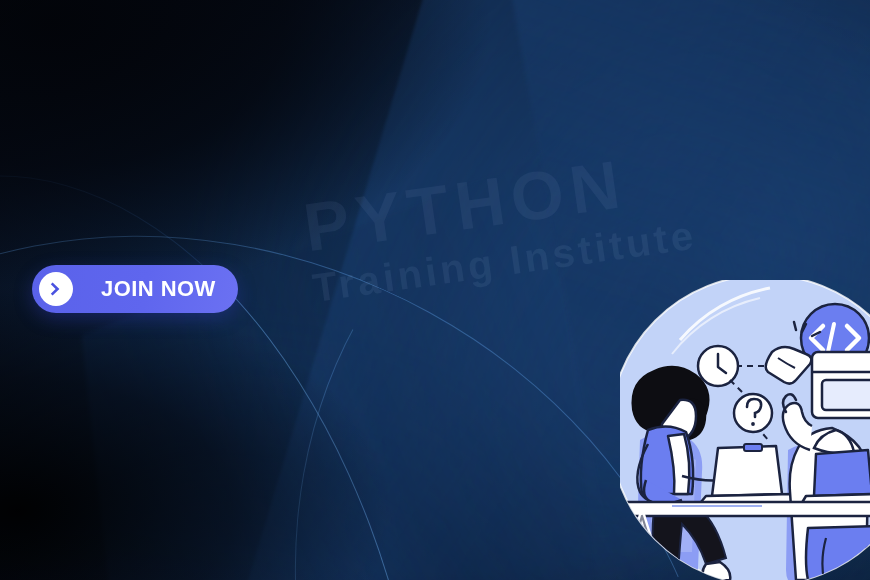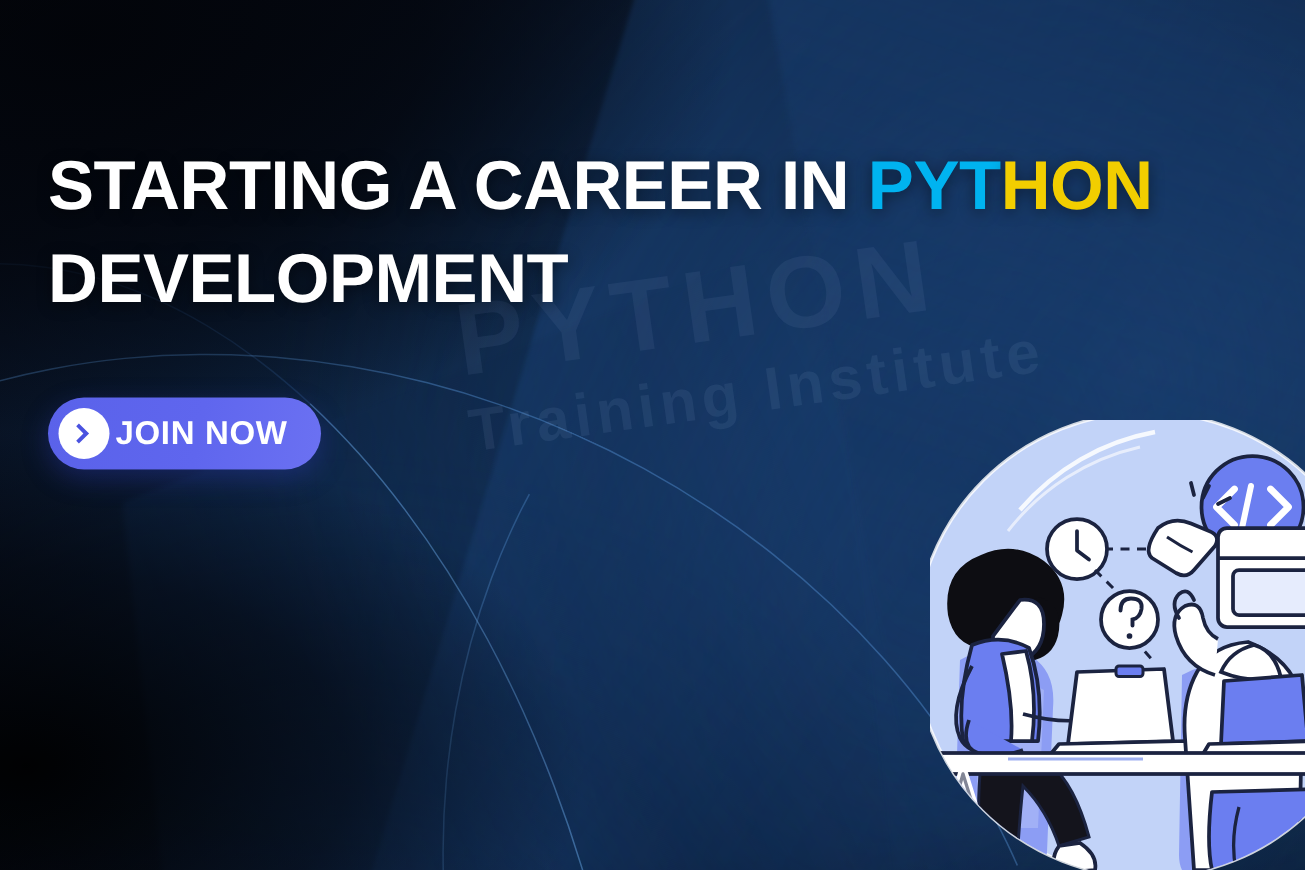--- a/index.html
+++ b/index.html
@@ -123,21 +123,21 @@
   }
   .headline .py { color:#00b3f0; }
   .headline .hon { color:#f2ce00; }
 
   
   .cta {
     position:absolute;
     left:32px; top:265px;
     height:48px;
     display:flex; align-items:center;
-    gap:4px;
+    gap:28px;
     padding:0 22px 0 7px;
     border-radius:26px;
     background:linear-gradient(100deg,#5a62ea 0%, #5f66ee 55%, #6b71f2 100%);
     box-shadow:0 6px 18px rgba(50,60,190,.35);
     cursor:pointer;
     text-decoration:none;
   }
   .cta-icon {
     width:34px; height:34px; border-radius:50%;
     background:#ffffff;
@@ -179,24 +179,20 @@
 
   <div class="bg-layer bg-dark-tl"></div>
   <div class="bg-layer bg-dark-bl"></div>
   <div class="bg-layer bg-vignette"></div>
 
   <div class="watermark">
     <div class="wm-python">PYTHON</div>
     <div class="wm-training">Training Institute</div>
   </div>
 
-  <h1 class="headline">
-    <span>STARTING A CAREER IN </span><span class="py">PYT</span><span class="hon">HON</span><br>
-    <span>DEVELOPMENT</span>
-  </h1>
 
   <a class="cta" href="#">
     <span class="cta-icon">
       <svg width="20" height="20" viewBox="0 0 20 20" aria-hidden="true">
         <path d="M6.6 3.4 L13.4 10 L6.6 16.6 L4.8 14.8 L9.6 10 L4.8 5.2 Z" fill="#4a52e0"></path>
       </svg>
     </span>
     <span class="cta-label">JOIN NOW</span>
   </a>
 

